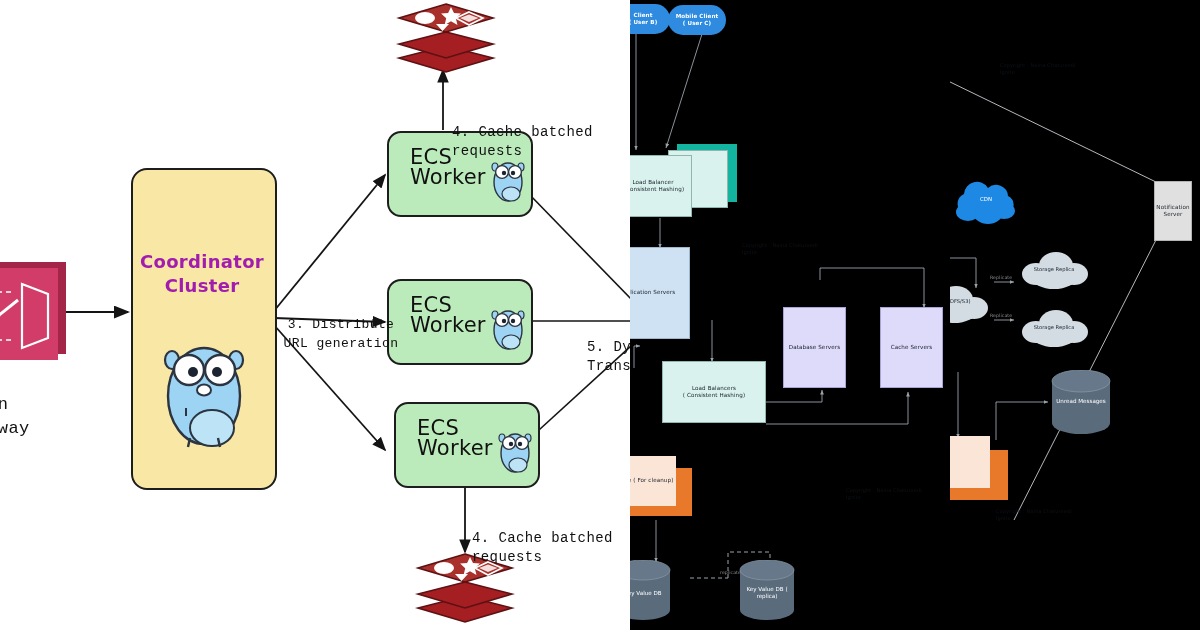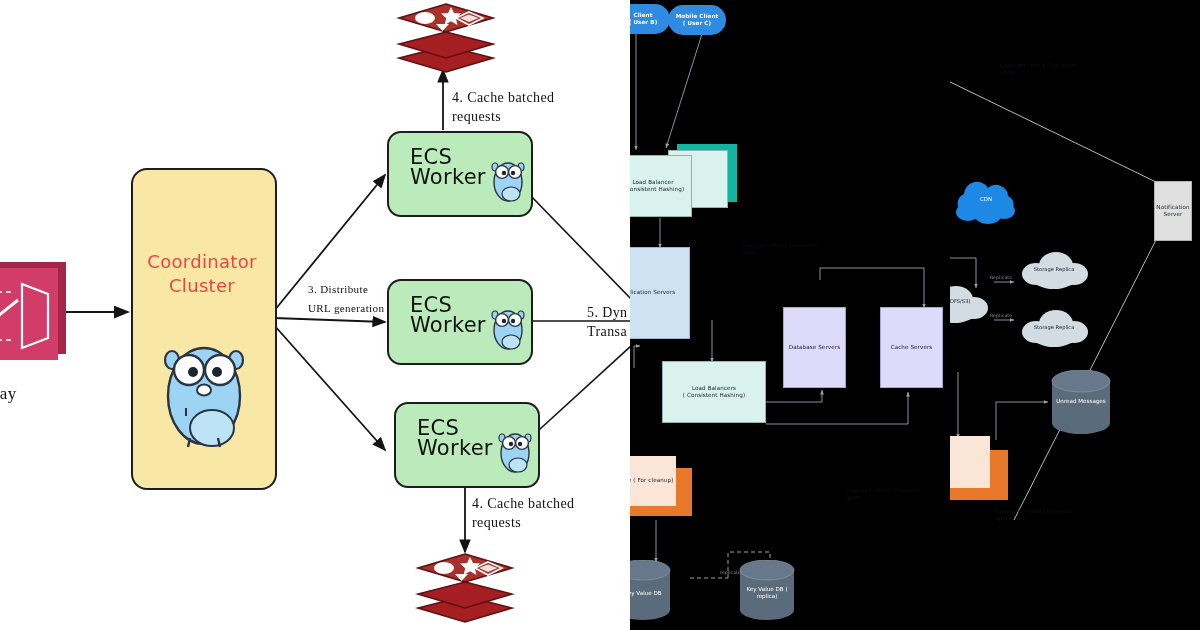--- a/index.html
+++ b/index.html
@@ -5,25 +5,25 @@
   html,body{margin:0;padding:0;background:#fff;}
   body{width:1200px;height:630px;overflow:hidden;font-family:"DejaVu Sans",sans-serif;}
   #stage{position:relative;width:1200px;height:630px;overflow:hidden;}
 
   
   .panel{position:absolute;top:0;height:630px;overflow:hidden;}
   #panel-left{left:0;width:630px;background:#ffffff;}
   #panel-mid{left:630px;width:320px;background:#000000;}
   #panel-right{left:950px;width:250px;background:#000000;}
   .hd-label{position:absolute;color:#111;font-size:14px;line-height:19px;
-            letter-spacing:.4px;white-space:pre-line;font-family:Liberation Serif, serif;}
+            letter-spacing:.4px;white-space:pre-line;font-family:Liberation Mono, monospace;margin-top:35px;}
   .coord-box{position:absolute;left:131px;top:168px;width:142px;height:318px;
              background:#F8E7A5;border:2px solid #1d1d1d;border-radius:16px;}
   .coord-title{position:absolute;left:131px;top:250px;width:142px;text-align:center;
-               font-size:18px;line-height:24px;color:#ef4444;letter-spacing:.3px;}
+               font-size:18px;line-height:24px;color:#a21caf;letter-spacing:.3px;font-weight:bold;}
   .ecs-box{position:absolute;width:142px;height:82px;background:#BCEBBB;
            border:2px solid #1d1d1d;border-radius:14px;}
   .ecs-title{position:absolute;width:100px;font-size:21px;
              line-height:20px;color:#111;letter-spacing:.3px;}
   .apigw{position:absolute;left:-36px;top:262px;width:102px;height:98px;}
   .apigw .back{position:absolute;left:8px;top:0;width:94px;height:92px;background:#A32548;}
   .apigw .front{position:absolute;left:0;top:6px;width:94px;height:92px;background:#D23C68;}
   .apigw-label{position:absolute;left:-34px;top:358px;width:130px;font-size:17px;
                line-height:24px;color:#111;}
 
@@ -174,21 +174,21 @@
         <path d="M53,30 L100,42 L53,56 L6,42 Z" fill="#A41E22"></path>
         <path d="M53,2 L100,16 L53,30 L6,16 Z" fill="#A9302B"></path>
       </g>
       <ellipse cx="32" cy="16" rx="10" ry="6" fill="#fff"></ellipse>
       <path d="M58,5 l3,6 7,.6 -5.2,4.6 1.7,6.8 -6.5,-3.8 -6.4,3.8 1.6,-6.8 -5.1,-4.6 7,-.6 z" fill="#fff"></path>
       <path d="M43,22 l13,0 -6.5,7 z" fill="#fff"></path>
       <path d="M76,10 L90,16 L76,23 L63,16 Z" fill="none" stroke="#fff" stroke-width="1.6"></path>
       <path d="M76,12.4 L85.5,16 L76,20 L67,16 Z" fill="#fff" opacity=".85"></path>
     </svg>
 
-    <div class="hd-label" style="left: 308px; top: 280px; width: 130px; font-size: 11px; white-space: pre-line;">3. Distribute
+    <div class="hd-label" style="left: 276px; top: 280px; width: 130px; font-size: 13px; white-space: pre-line; text-align: center;">3. Distribute
 URL generation</div>
     <div class="hd-label" style="left: 452px; top: 88px; width: 160px; font-size: 14px; white-space: pre-line;">4. Cache batched
 requests</div>
     <div class="hd-label" style="left: 472px; top: 494px; width: 160px; font-size: 14px; white-space: pre-line;">4. Cache batched
 requests</div>
     <div class="hd-label" style="left: 587px; top: 303px; width: 90px; font-size: 14px; white-space: pre-line;">5. Dyn
 Transa</div>
   </div>
 
   <div class="panel" id="panel-mid">

